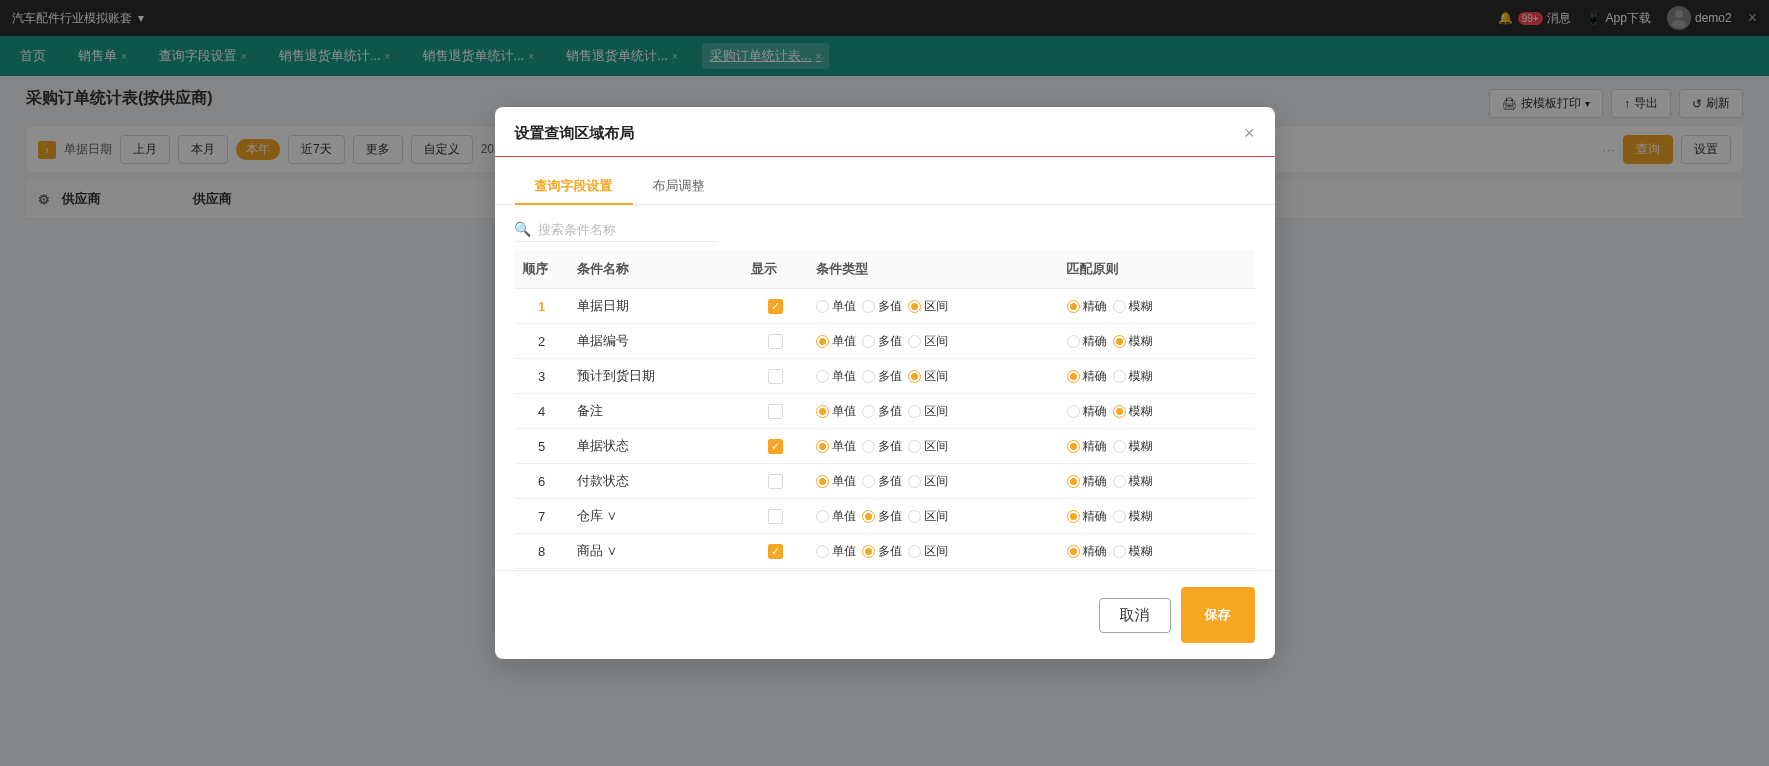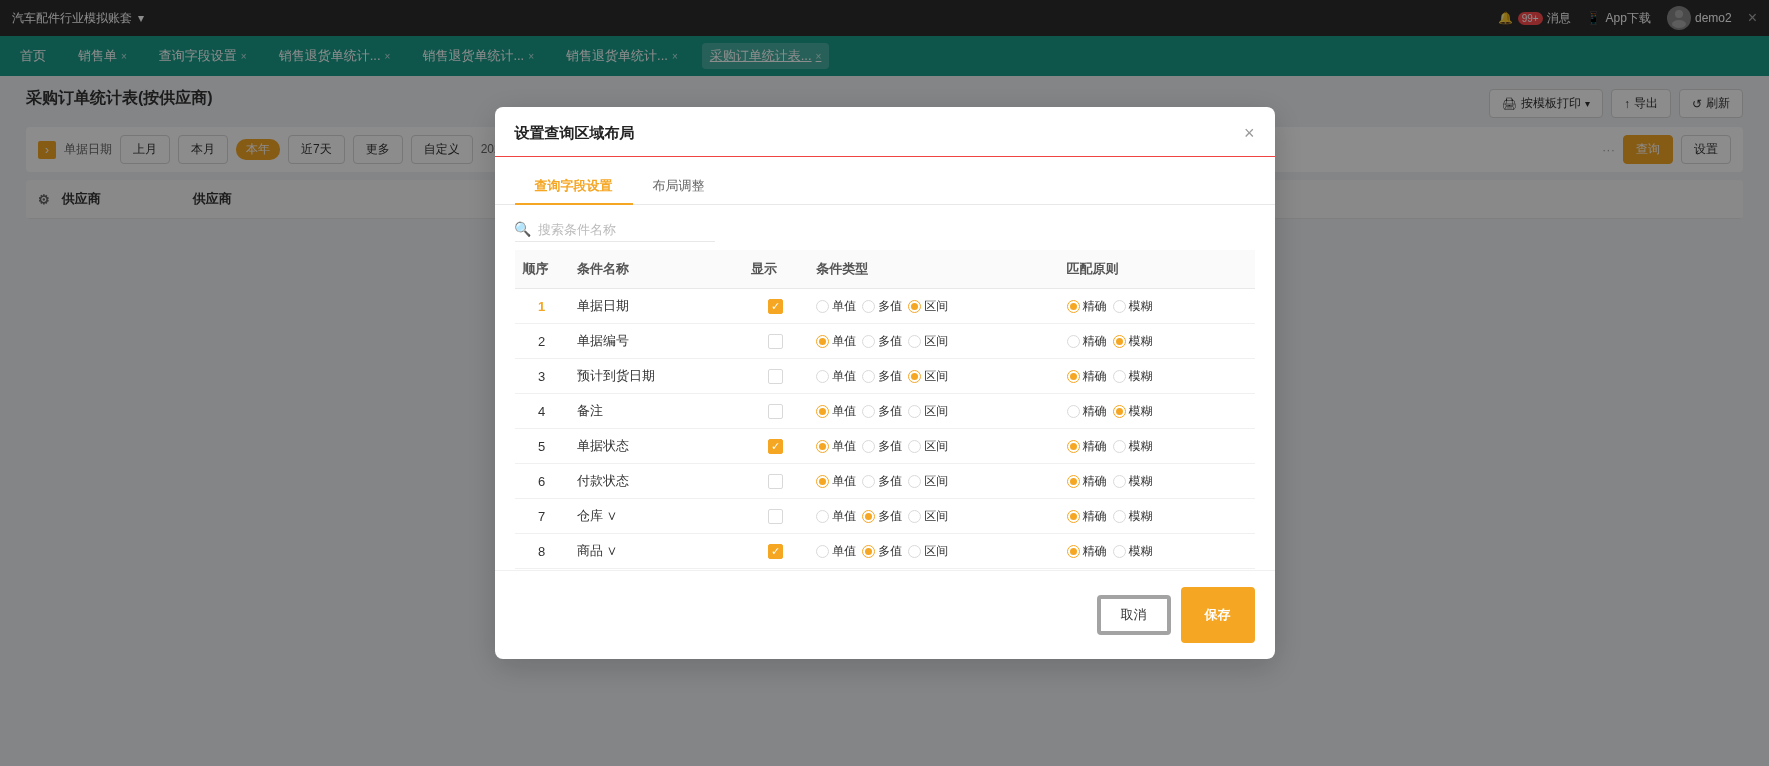--- a/index.html
+++ b/index.html
@@ -232,25 +232,25 @@
     .modal-footer {
       display: flex;
       justify-content: flex-end;
       align-items: center;
       gap: 10px;
       padding: 16px 20px;
       border-top: 1px solid #f0f0f0;
     }
     .btn-cancel {
       padding: 7px 20px;
-      border: 4px solid #a3a3a3;
+      border: 1px solid #a3a3a3;
       background: #fff;
       border-radius: 4px;
       cursor: pointer;
-      font-size: 13px;
+      font-size: 15px;
       color: #333;
     }
     .btn-save {
       padding: 19px 24px;
       border: none;
       background: #f5a623;
       border-radius: 4px;
       cursor: pointer;
       font-size: 13px;
       color: #fff;

